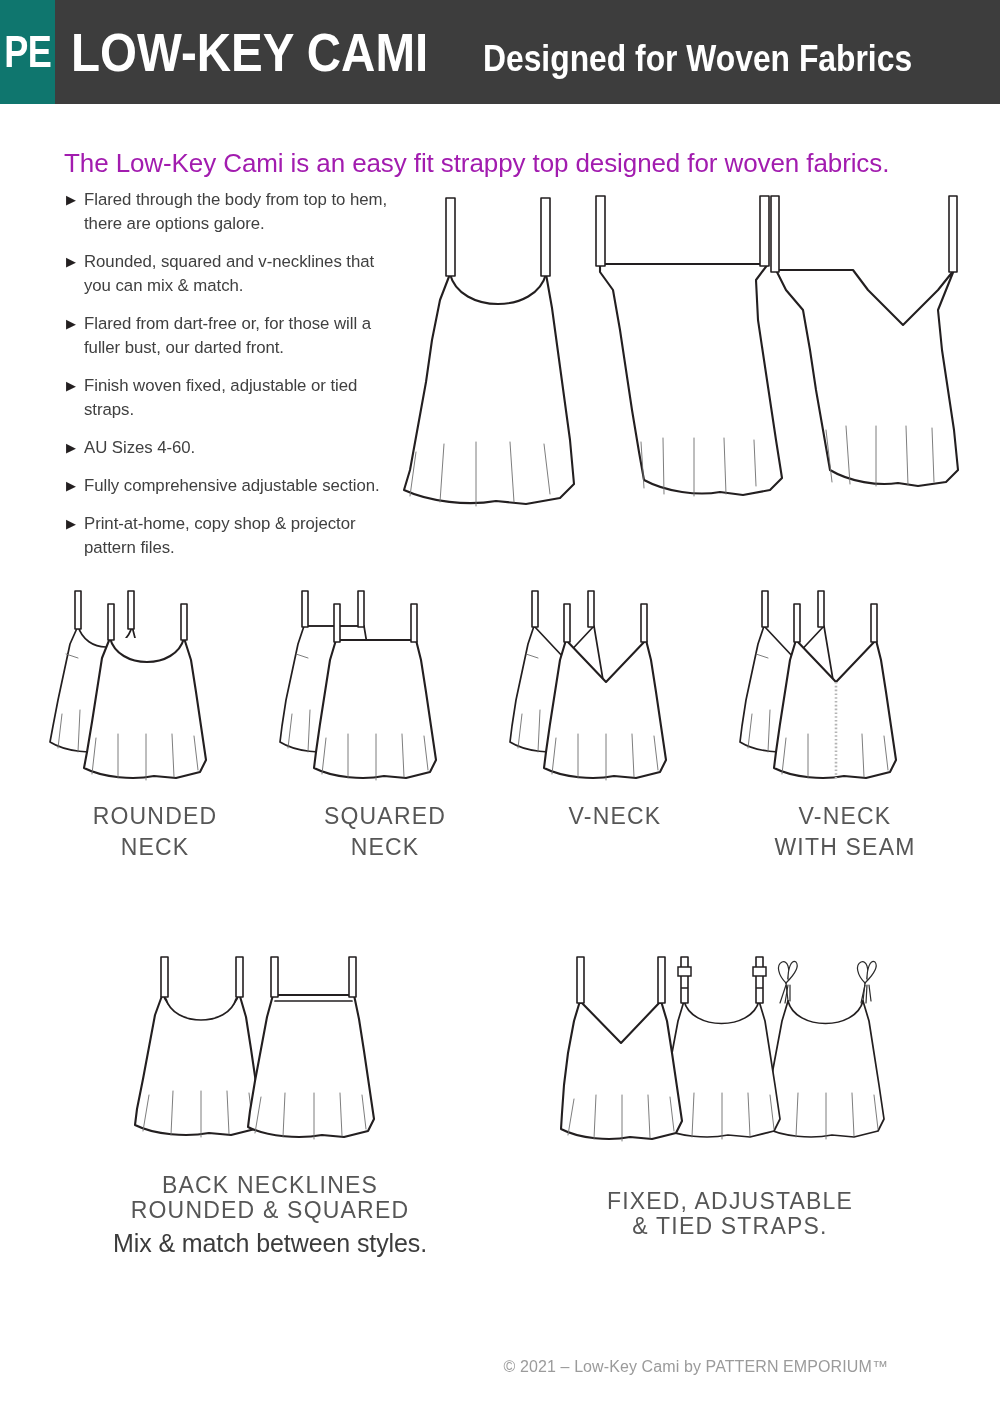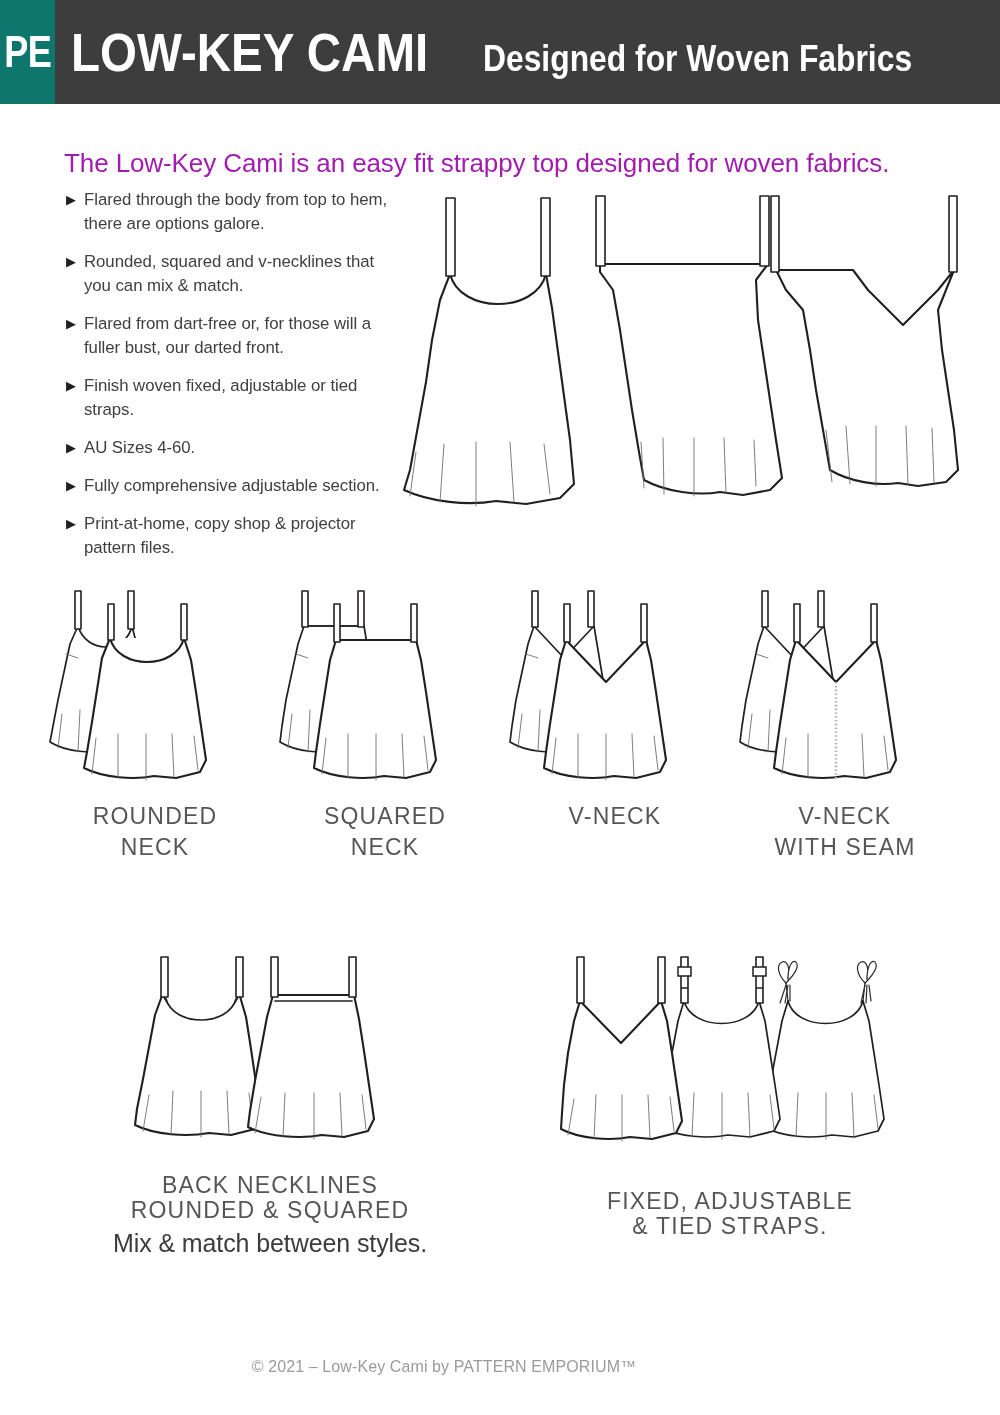--- a/index.html
+++ b/index.html
@@ -176,21 +176,21 @@
     font-size: 25px;
     color: #3c3c3c;
     letter-spacing: -0.1px;
   }
 
   
   .footer {
     position: absolute;
     left: 0; top: 1358px;
     width: 888px;
-    text-align: center;
+    text-align: right;
     font-size: 16px;
     color: #9b9b9b;
     letter-spacing: 0.1px;
   }
 
   
   .g-out { fill: #ffffff; stroke: #231f20; stroke-width: 2.1; stroke-linejoin: round; stroke-linecap: round; }
   .g-out-thin { fill: #ffffff; stroke: #231f20; stroke-width: 1.7; stroke-linejoin: round; stroke-linecap: round; }
   .g-drape { fill: none; stroke: #6e6e6e; stroke-width: 0.9; stroke-linecap: round; }
   .g-strap { fill: #ffffff; stroke: #231f20; stroke-width: 1.6; stroke-linejoin: round; }

